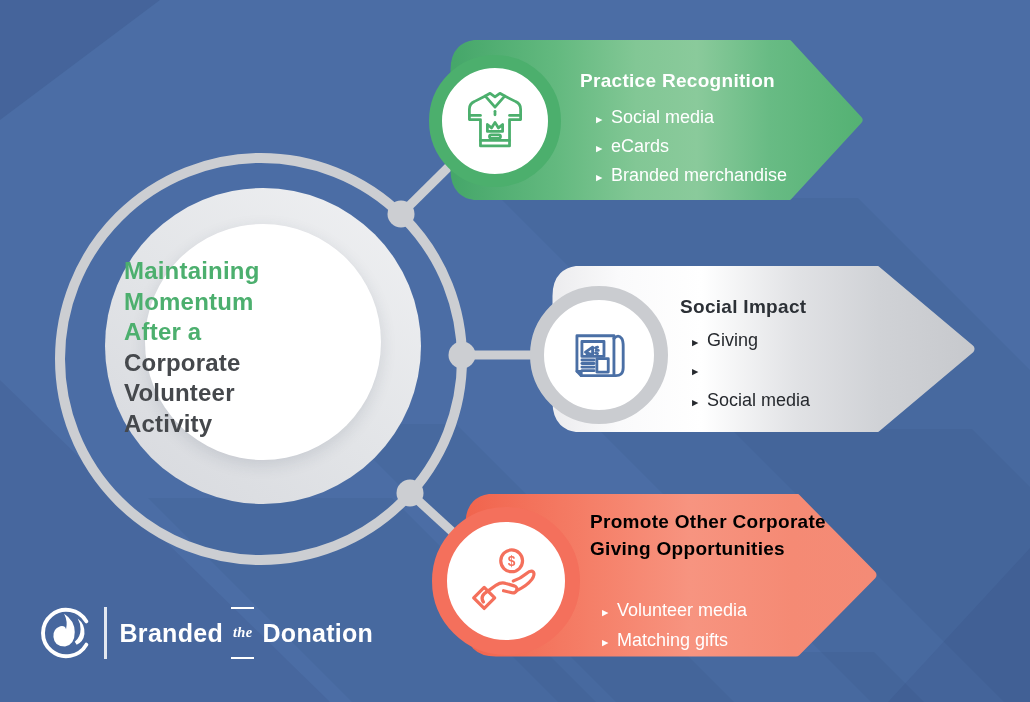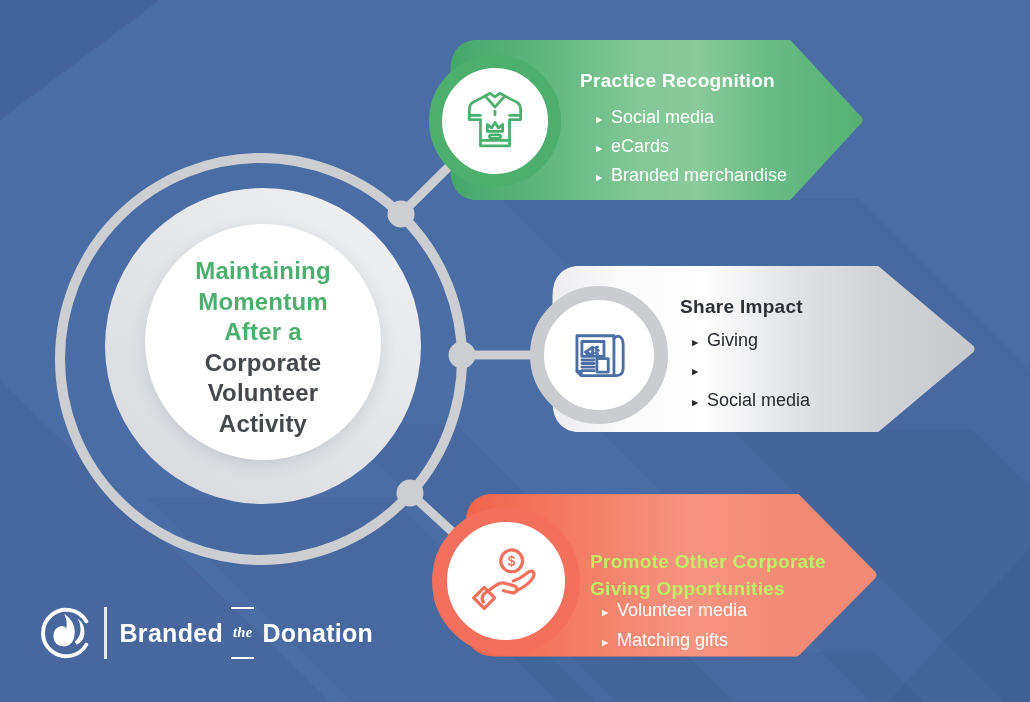--- a/index.html
+++ b/index.html
@@ -22,42 +22,42 @@
   .ds-ring{left:338px;top:424px;width:118px;height:278px;}
 
   
   .ring-svg{position:absolute;left:0;top:0;z-index:1;}
 
   
   .circle-gray{position:absolute;left:105px;top:188px;width:316px;height:316px;border-radius:50%;
     background:linear-gradient(218deg,#f0f1f3 0%,#e2e4e7 55%,#d6d8dd 100%);z-index:2;}
   .circle-white{position:absolute;left:145px;top:224px;width:236px;height:236px;border-radius:50%;
     background:#ffffff;box-shadow:0 5px 16px rgba(40,55,80,.13);z-index:2;}
-  .center-text{position:absolute;left:113px;top:256px;width:300px;text-align:center;z-index:3;
+  .center-text{position:absolute;left:124px;top:256px;width:300px;z-index:3;
     font-weight:700;font-size:24px;line-height:30.5px;letter-spacing:.2px;}
   .center-text .green{color:#4caf6e;}
   .center-text .dark{color:#45484c;}
 
   
   .banner{position:absolute;z-index:3;}
   .banner svg.shape{position:absolute;left:0;top:0;}
   .banner-green{left:418px;top:40px;width:470px;height:160px;}
   .banner-gray{left:520px;top:266px;width:480px;height:166px;}
   .banner-orange{left:428px;top:494px;width:470px;height:164px;}
 
   .badge{position:absolute;border-radius:50%;background:#fff;box-sizing:border-box;
     display:flex;align-items:center;justify-content:center;z-index:4;}
   .badge-green{left:11px;top:15px;width:132px;height:132px;border:13px solid #4caf6d;}
   .badge-gray{left:10px;top:20px;width:138px;height:138px;border:14px solid #caccd0;}
   .badge-orange{left:4px;top:13px;width:148px;height:148px;border:15px solid #f4705c;}
 
   .banner-title{position:absolute;margin:0;font-size:19px;font-weight:700;letter-spacing:.3px;}
   .banner-green .banner-title{left:162px;top:30px;color:#ffffff;}
   .banner-gray .banner-title{left:160px;top:30px;color:#2c3036;}
-  .banner-orange .banner-title{left:162px;top:14px;color:#bef264;width:240px;line-height:27px;margin-top:40px;}
+  .banner-orange .banner-title{left:162px;top:14px;color:#000000;width:240px;line-height:27px;}
 
   .bullets{position:absolute;list-style:none;margin:0;padding:0;font-size:18px;}
   .bullets li{display:flex;align-items:baseline;}
   .bullets .marker{display:inline-block;width:17px;font-size:10.5px;flex:none;}
   .banner-green .bullets{left:176px;top:64px;color:#ffffff;}
   .banner-green .bullets li{line-height:27px;}
   .banner-gray .bullets{left:170px;top:60px;color:#26292e;}
   .banner-gray .bullets li{line-height:29px;}
   .banner-orange .bullets{left:172px;top:102px;color:#ffffff;}
   .banner-orange .bullets li{line-height:28px;}
@@ -173,21 +173,21 @@
         <path d="M47 42 L50 41"></path>
           <path d="M48 45.5 L51 45.5"></path>
           <path d="M47 49 L50 50"></path>
         <path d="M28 59 L45 59"></path>
           <path d="M28 64 L45 64"></path>
           <path d="M28 69 L45 69"></path>
           <path d="M28 74 L45 74"></path>
         <rect x="49" y="57" width="16" height="19"></rect>
       </svg>
     </div>
-    <h2 class="banner-title">Share Impact</h2>
+    <h2 class="banner-title">Social Impact</h2>
     <ul class="bullets">
       <li>
           <span class="marker">►</span>
           <span>Giving</span>
         </li>
       <li>
           <span class="marker">►</span>
         </li>
       <li>
           <span class="marker">►</span>

